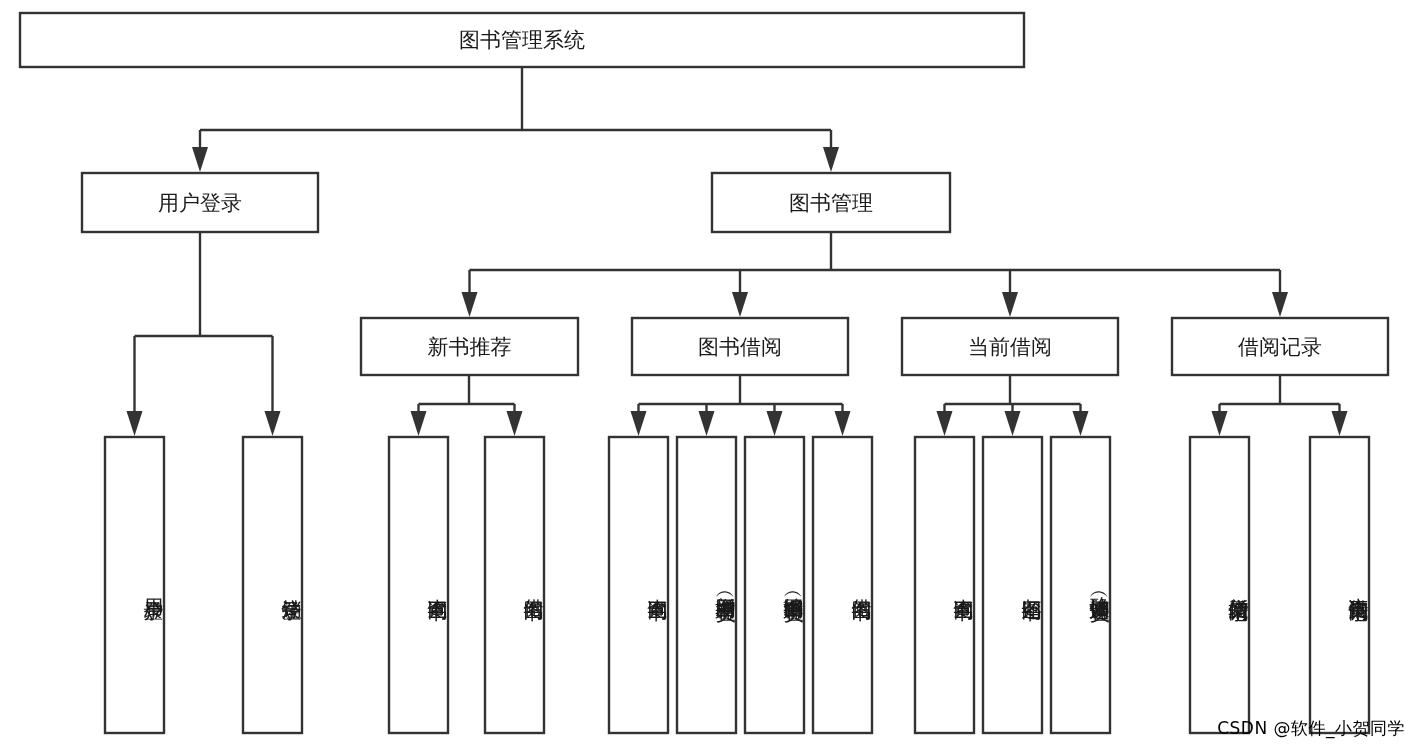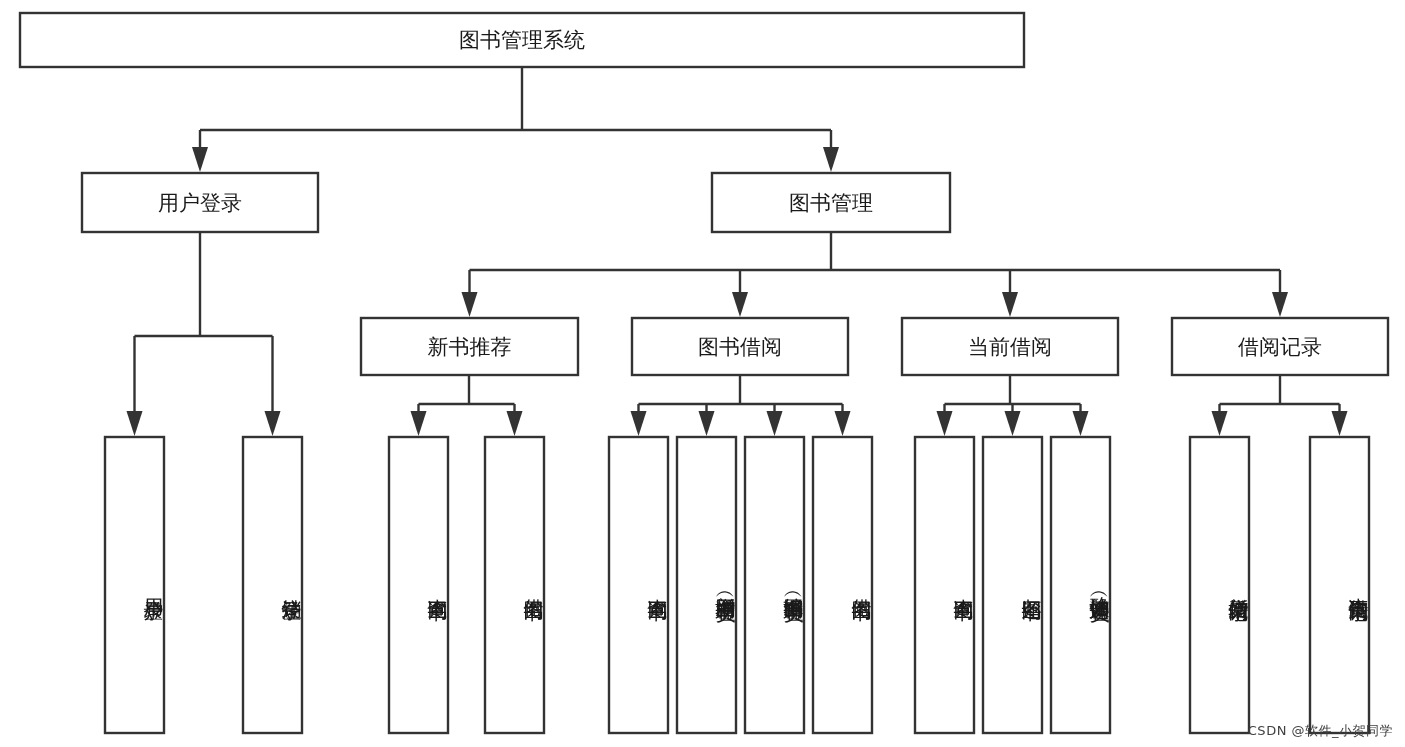--- a/index.html
+++ b/index.html
@@ -58,25 +58,25 @@
     letter-spacing: 1px;
     display: flex;
     align-items: flex-start;
     justify-content: center;
     box-sizing: border-box;
     pointer-events: none;
     white-space: nowrap;
   }
   .watermark {
     position: absolute;
-    right: 12px;
+    right: 0;
     bottom: 4px;
     font-family: "DejaVu Sans", "Liberation Sans", sans-serif;
-    font-size: 13px;
-    color: #404040;
+    font-size: 17px;
+    color: #000000;
     letter-spacing: 0.5px;
     white-space: nowrap;
   }
 </style>
 </head>
 <body>
 
 <div id="diagram-root">
   <svg class="canvas" viewBox="0 0 1405 747">
     <g id="connector-layer">

